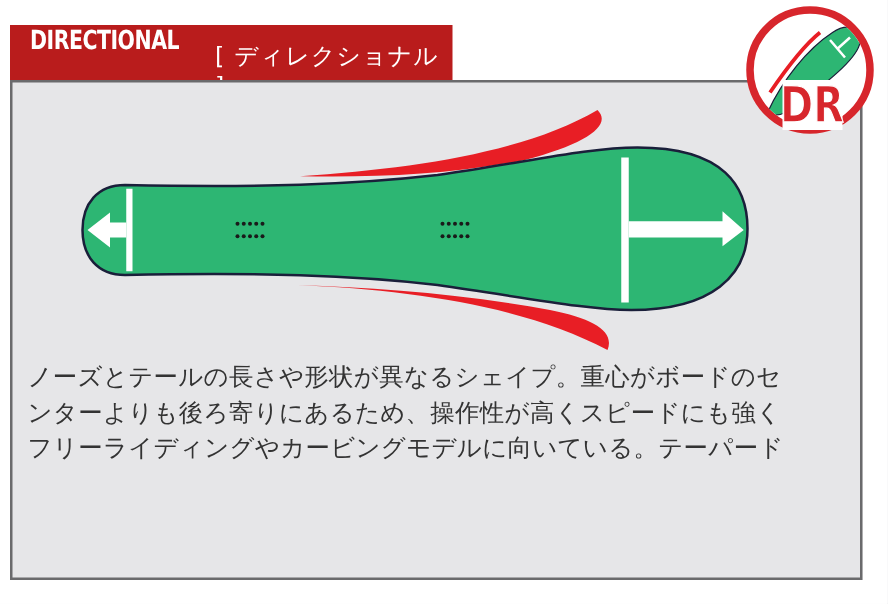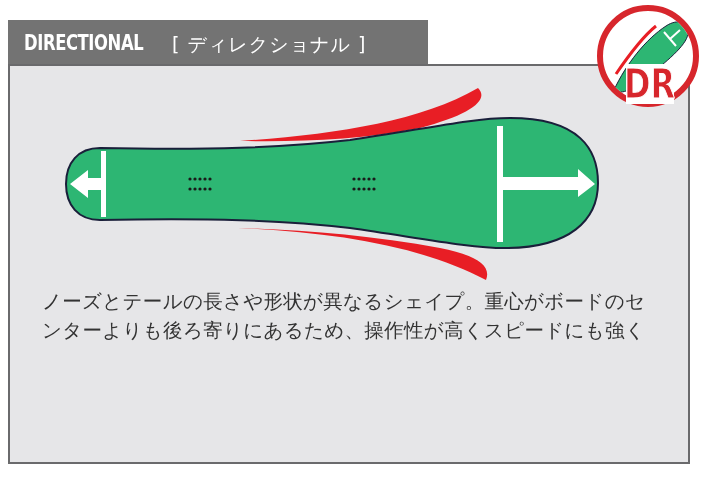--- a/index.html
+++ b/index.html
@@ -1,38 +1,38 @@
 <!DOCTYPE html>
 <html><head>
 <meta charset="utf-8">
 <style>
   html, body { margin: 0; padding: 0; background: #ffffff; }
   body { width: 710px; height: 483px; position: relative; overflow: hidden; font-family: "DejaVu Sans", sans-serif; }
   .tab {
-    position: absolute; left: 8px; top: 20px; width: 420px; height: 45px;
-    background: #737373; display: flex; align-items: center;
+    position: absolute; left: 8px; top: 20px; width: 354px; height: 45px;
+    background: #b91c1c; display: flex; 
   }
   .tab-title {
     color: #ffffff; font-family: "DejaVu Sans", sans-serif; font-weight: bold;
     font-size: 21px; letter-spacing: -0.5px; margin-left: 16px;
     transform: scaleX(0.78); transform-origin: left center; display: inline-block;
   }
   .tab-sub {
     color: #ffffff; font-size: 19px; position: absolute; left: 164px; top: 12px; letter-spacing: 1px;
   }
   .panel {
     position: absolute; left: 8px; top: 64px; width: 682px; height: 400px;
     background: #e6e6e8; border: 2px solid #6a6a6c; box-sizing: border-box; border-top: 2px solid #6a6a6c;
   }
   .diagram { position: absolute; left: 0; top: 0; }
   .desc {
     position: absolute; left: 22px; top: 288px; width: 665px;
     font-size: 19.5px; line-height: 28.5px; color: #333333; letter-spacing: 0.3px;
   }
-  .desc div { white-space: nowrap; margin-left: 20px; }
+  .desc div { white-space: nowrap; }
   .badge { position: absolute; left: 596px; top: 4px; width: 104px; height: 104px; }
 </style>
 </head>
 <body>
 
 <div class="tab">
   <span class="tab-title">DIRECTIONAL</span>
   <span class="tab-sub">[ ディレクショナル ]</span>
 </div>
 
@@ -90,13 +90,14 @@
     <path d="M20,70 C35,48 50,30 60,22" stroke="#e81e25" stroke-width="3" fill="none"></path>
     <path d="M68,28 L80,42 M74,35 L84,26" stroke="#ffffff" stroke-width="2" fill="none"></path>
   </g>
   <path d="M30,60 L78,60 L78,100 L30,100 Z" fill="#ffffff"></path>
   <text x="54" y="94" text-anchor="middle" font-family="DejaVu Sans, sans-serif" font-weight="bold" font-size="40" fill="#d7262c" stroke="#ffffff" stroke-width="1" transform="scale(0.8,1) translate(13,0)">DR</text>
 </svg>
 
 <div class="desc">
   <div>ノーズとテールの長さや形状が異なるシェイプ。重心がボードのセ</div>
   <div>ンターよりも後ろ寄りにあるため、操作性が高くスピードにも強く</div>
+  <div>フリーライディングやカービングモデルに向いている。テーパード</div>
 </div>
 
 </body></html>

